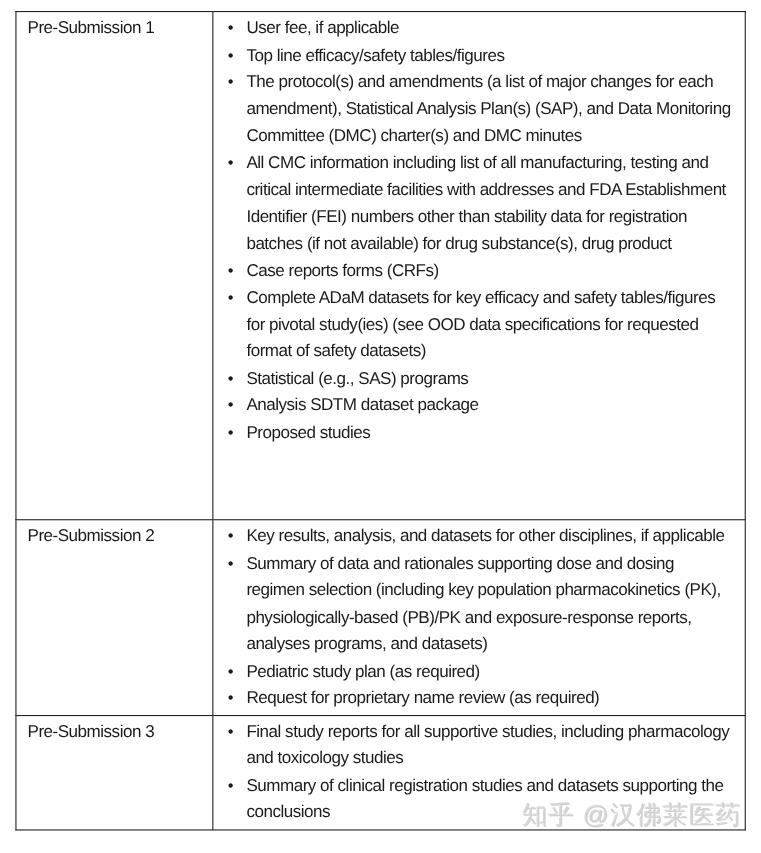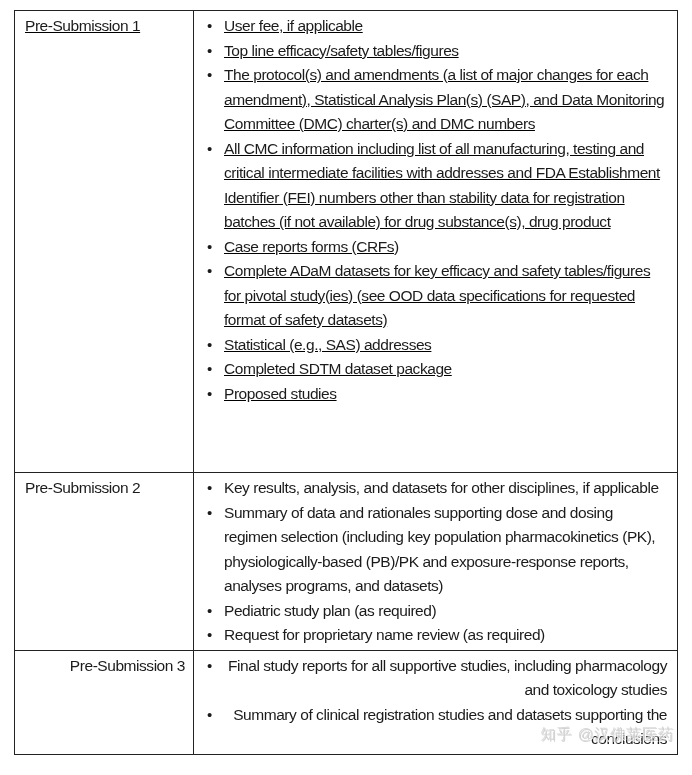--- a/index.html
+++ b/index.html
@@ -32,23 +32,23 @@
     letter-spacing: -0.45px;
   }
   td.phase-cell {
     width: 160px;
     padding: 3px 8px 2px 10px;
   }
   td.items-cell {
     padding: 3px 10px 2px 0;
   }
   
-  tr.row-0 { height: 462px; text-decoration: underline; }
+  tr.row-0 { height: 462px; }
   tr.row-1 { height: 175px; padding-left: 28px; }
-  tr.row-2 { height: 100px; text-align: right; }
+  tr.row-2 { height: 100px; }
   tr.row-3 { height: 75px;  }
   ul.item-list {
     margin: 0;
     padding: 0;
     list-style: none;
   }
   ul.item-list li {
     position: relative;
     padding-left: 30px;
   }
@@ -56,46 +56,46 @@
     content: "\2022";
     position: absolute;
     left: 13px;
     top: 0;
     font-size: 15px;
   }
   .watermark {
     position: absolute;
     right: 17px;
     top: 726px;
-    font-size: 15px;
+    font-size: 23px;
     letter-spacing: 1px;
     color: #d2d2d2;
     text-shadow: 1px 1px 0 rgba(255,255,255,0.95), -1px -1px 0 rgba(186,186,186,0.55);
     white-space: nowrap;
     pointer-events: none;
   }
 </style>
 </head>
 <body>
 
 <div class="page">
   <table class="sub-table">
     <tbody id="table-body">
         <tr class="row-0">
           <td class="phase-cell">Pre-Submission 1</td>
           <td class="items-cell">
             <ul class="item-list">
               <li>User fee, if applicable</li>
               <li>Top line efficacy/safety tables/figures</li>
-              <li>The protocol(s) and amendments (a list of major changes for each amendment), Statistical Analysis Plan(s) (SAP), and Data Monitoring Committee (DMC) charter(s) and DMC numbers</li>
+              <li>The protocol(s) and amendments (a list of major changes for each amendment), Statistical Analysis Plan(s) (SAP), and Data Monitoring Committee (DMC) charter(s) and DMC minutes</li>
               <li>All CMC information including list of all manufacturing, testing and critical intermediate facilities with addresses and FDA Establishment Identifier (FEI) numbers other than stability data for registration batches (if not available) for drug substance(s), drug product</li>
               <li>Case reports forms (CRFs)</li>
               <li>Complete ADaM datasets for key efficacy and safety tables/figures for pivotal study(ies) (see OOD data specifications for requested format of safety datasets)</li>
-              <li>Statistical (e.g., SAS) addresses</li>
-              <li>Completed SDTM dataset package</li>
+              <li>Statistical (e.g., SAS) programs</li>
+              <li>Analysis SDTM dataset package</li>
               <li>Proposed studies</li>
             </ul>
           </td>
         </tr>
         <tr class="row-1">
           <td class="phase-cell">Pre-Submission 2</td>
           <td class="items-cell">
             <ul class="item-list">
               <li>Key results, analysis, and datasets for other disciplines, if applicable</li>
               <li>Summary of data and rationales supporting dose and dosing regimen selection (including key population pharmacokinetics (PK), physiologically-based (PB)/PK and exposure-response reports, analyses programs, and datasets)</li>

